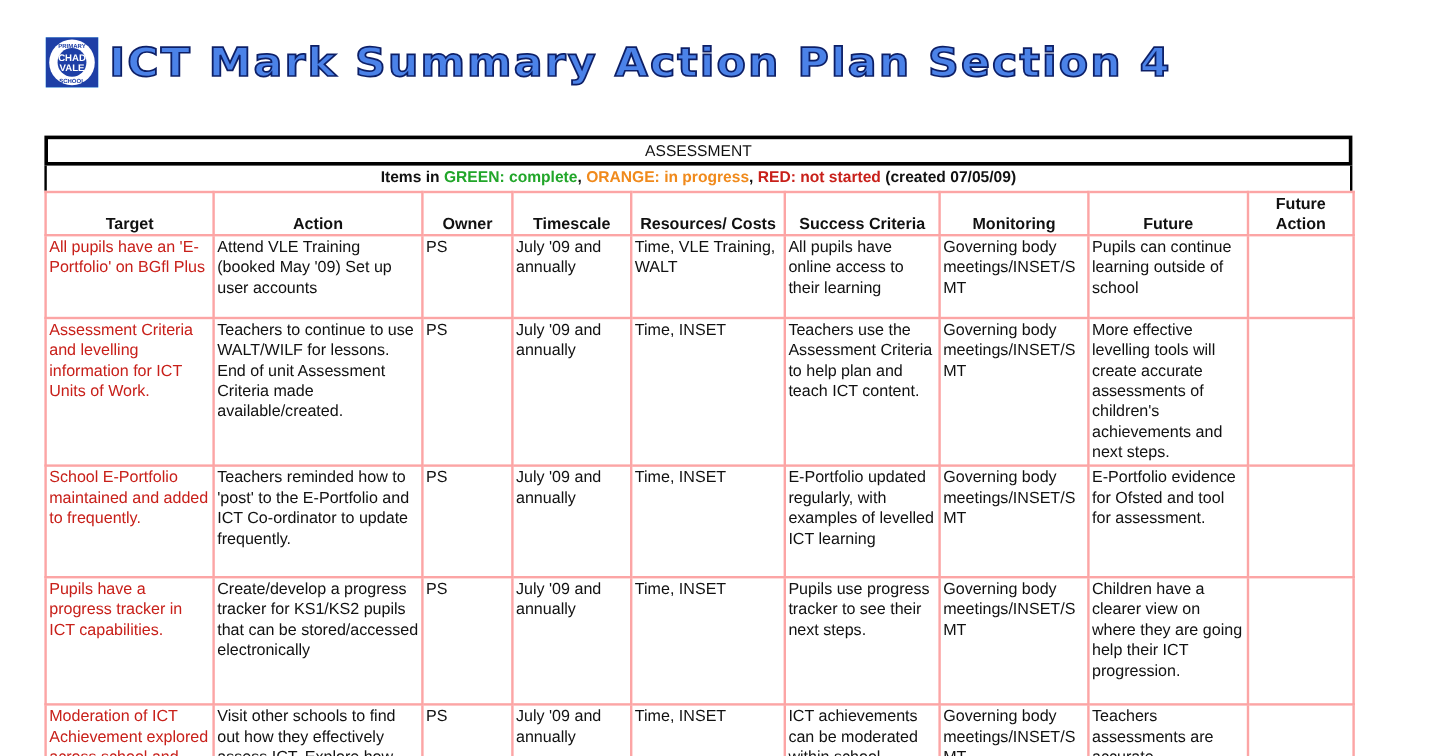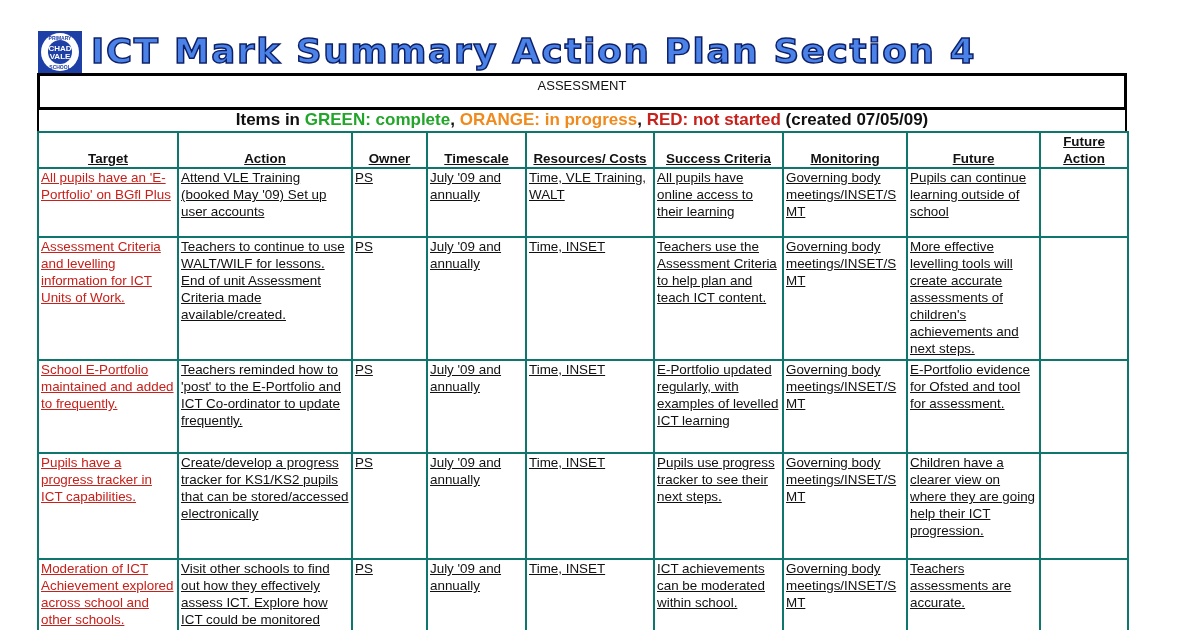--- a/index.html
+++ b/index.html
@@ -46,56 +46,56 @@
       transform-origin: left center;
     }
 
     .sheet {
       position: absolute;
       left: 37px;
       top: 73px;
       width: 1090px;
     }
     .section-row {
-      height: 37px;
+      height: 25px;
       border: 3px solid #000;
       box-sizing: border-box;
       text-align: center;
       font-size: 13px;
       line-height: 19px;
       font-weight: normal;
+      margin-top: 40px;
     }
     .legend-row {
       height: 21px;
       border-left: 2px solid #000;
       border-right: 2px solid #000;
       box-sizing: border-box;
       text-align: center;
-      font-size: 17px;
+      font-size: 13px;
       line-height: 20px;
       font-weight: bold;
     }
     .legend-row .green { color: #22a62a; }
     .legend-row .orange { color: #f08a1c; }
     .legend-row .red { color: #c8201a; }
 
     table.plan {
       border-collapse: collapse;
       table-layout: fixed;
       width: 1090px;
       font-size: 13.4px;
       line-height: 17px;
     }
     table.plan th, table.plan td {
-      border: 2px solid #0f766e;
+      border: 2px solid #fca5a5;
       vertical-align: top;
       padding: 0 2px;
       overflow: hidden;
       word-wrap: break-word;
-      text-decoration: underline;
     }
     table.plan th {
       vertical-align: bottom;
       font-weight: bold;
       text-align: center;
       height: 33px;
       padding-bottom: 0px;
       line-height: 17px;
     }
     table.plan td.target { color: #c8201a; margin-left: 40px; }

